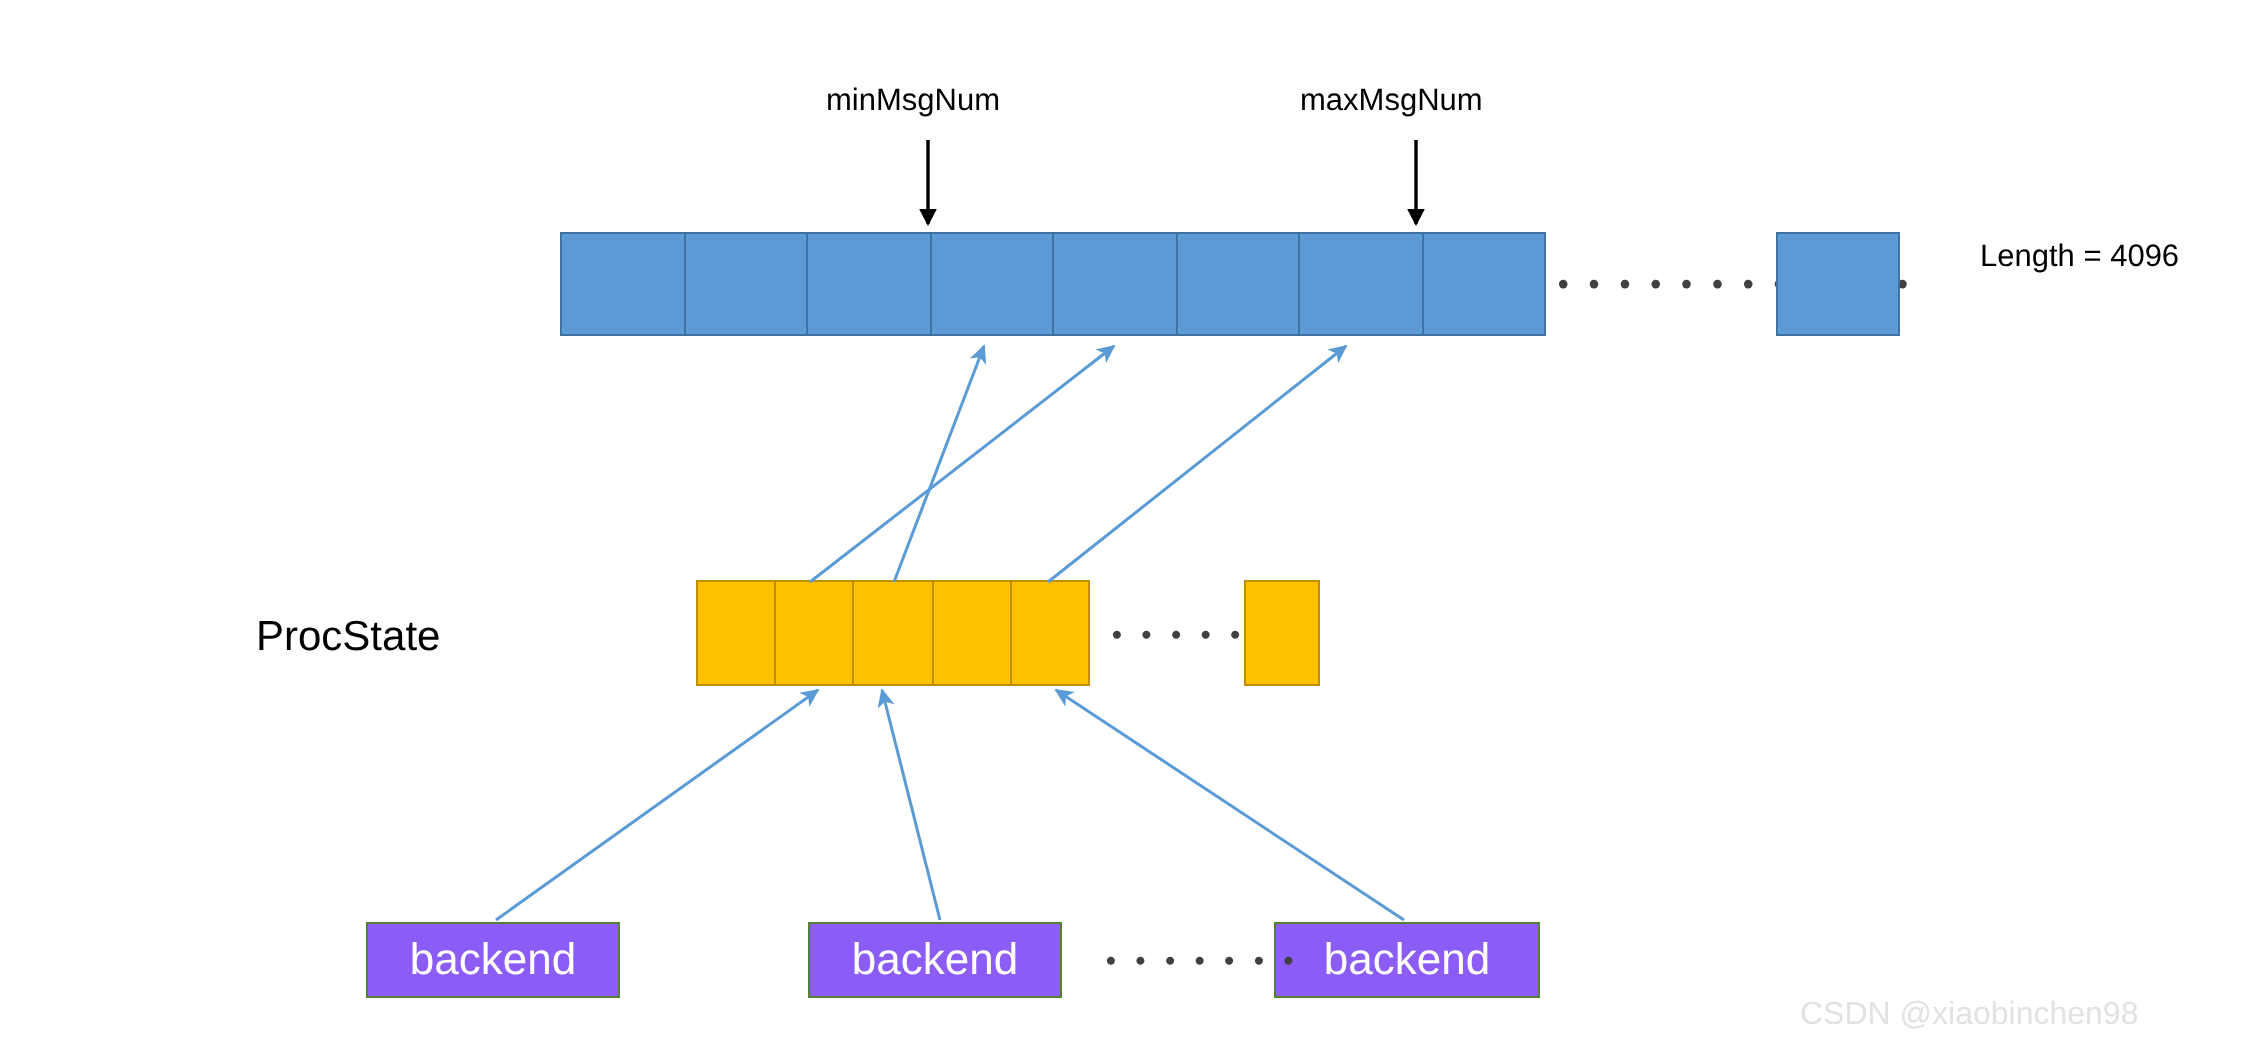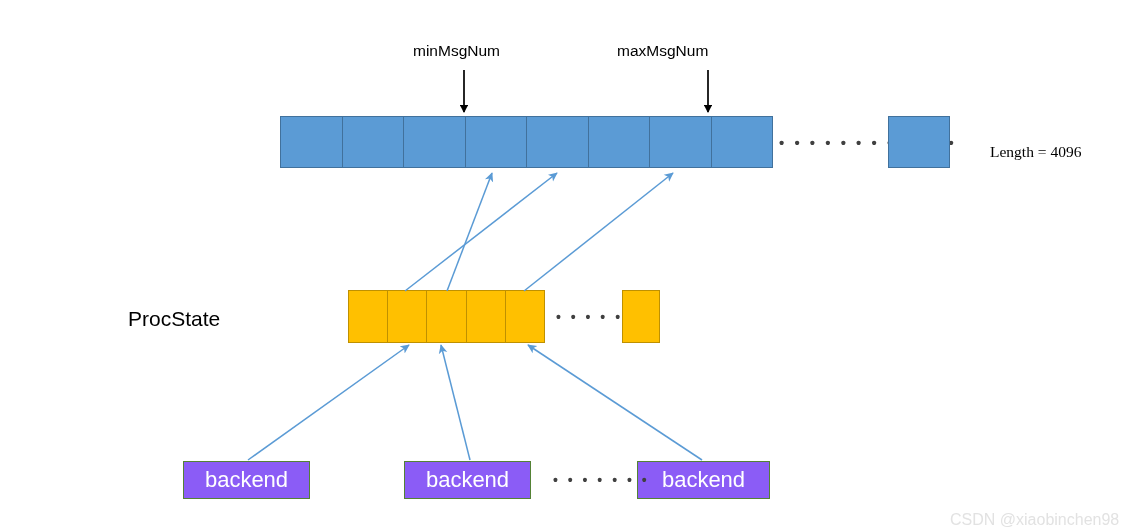--- a/index.html
+++ b/index.html
@@ -126,61 +126,61 @@
     white-space: nowrap;
     line-height: 1;
   }
 </style>
 </head>
 <body>
 
 <div id="canvas">
 
   <div class="ptr-label" style="left:413px; top:43px;">minMsgNum</div>
-  <div class="ptr-label" style="left:617px; top:43px;">maxMsgNum</div>
+  <div class="ptr-label" style="left:650px; top:43px;">maxMsgNum</div>
 
   <div class="row-label" style="left:128px; top:308px;text-align:right;">ProcState</div>
 
   <div class="array queue-array" id="queue-array" style="left:280px; top:116px; width:493px; height:52px;">
       <div class="cell"></div>
       <div class="cell"></div>
       <div class="cell"></div>
       <div class="cell"></div>
       <div class="cell"></div>
       <div class="cell"></div>
       <div class="cell"></div>
       <div class="cell"></div>
     </div>
 
   <div class="dots" style="left:779px; top:135px; font-size:15px;">• • • • • • • • • • • •</div>
 
   <div class="queue-tail" style="left:888px; top:116px; width:62px; height:52px;"></div>
 
-  <div class="len-label" style="left:990px; top:144px;font-family:Liberation Serif, serif;">Length = 4096</div>
+  <div class="len-label" style="left:990px; top:121px;">Length = 4096</div>
 
   <div class="array proc-array" id="proc-array" style="left:348px; top:290px; width:197px; height:53px;">
       <div class="cell"></div>
       <div class="cell"></div>
       <div class="cell"></div>
       <div class="cell"></div>
       <div class="cell"></div>
     </div>
 
   <div class="dots" style="left:556px; top:310px; font-size:14px;">• • • • • • •</div>
 
   <div class="proc-tail" style="left:622px; top:290px; width:38px; height:53px;"></div>
 
 
   <div class="backend-box" style="left:183px; top:461px; width:127px; height:38px;">backend</div>
   <div class="backend-box" style="left:404px; top:461px; width:127px; height:38px;">backend</div>
   <div class="backend-box" style="left:637px; top:461px; width:133px; height:38px;">backend</div>
 
   <div class="dots" style="left:553px; top:473px; font-size:14px;">• • • • • • •</div>
 
-  <div class="watermark" style="left:950px; top:500px;margin-top:12px;">CSDN @xiaobinchen98</div>
+  <div class="watermark" style="left:900px; top:500px;">CSDN @xiaobinchen98</div>
 
   <svg id="arrows" viewBox="0 0 1133 529">
     <defs>
       <marker id="blue-head" markerWidth="7" markerHeight="7" refX="5.6" refY="3.2" orient="auto" markerUnits="strokeWidth">
         <path d="M0,0.3 L6.2,3.2 L0,6.1 L1.6,3.2 Z" fill="#5B9BD5"></path>
       </marker>
       <marker id="black-head" markerWidth="5.2" markerHeight="5.2" refX="4.4" refY="2.6" orient="auto" markerUnits="strokeWidth">
         <path d="M0,0 L5,2.6 L0,5.2 Z" fill="#000000"></path>
       </marker>
     </defs>

